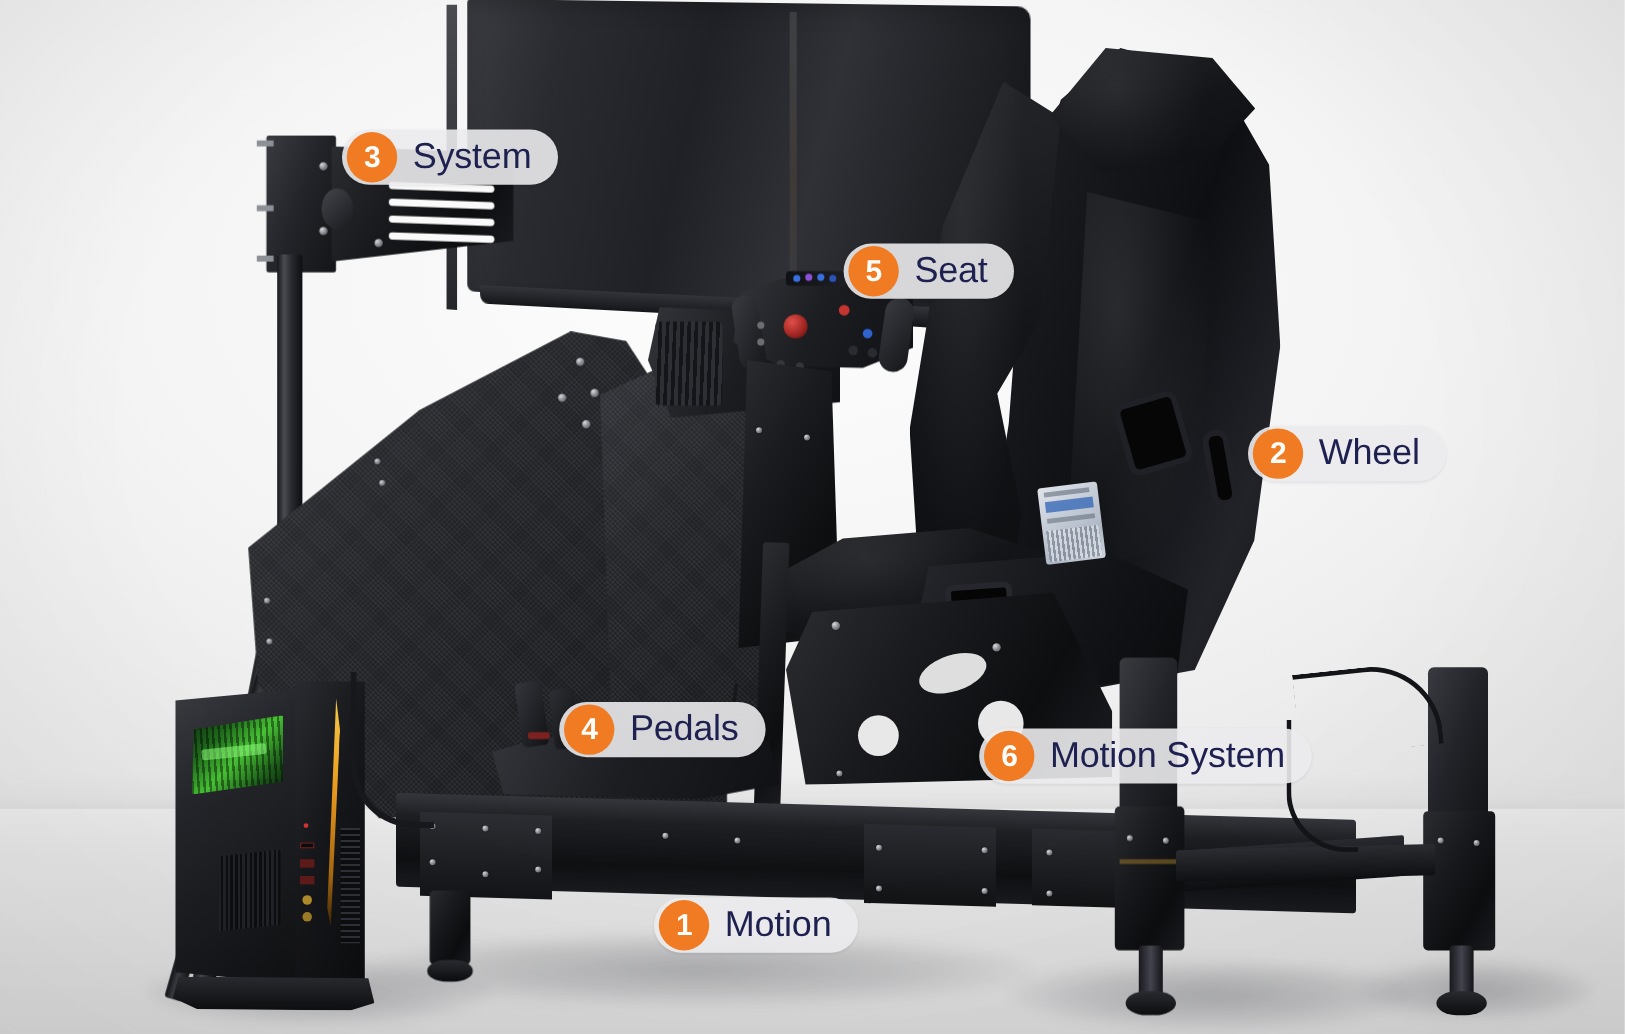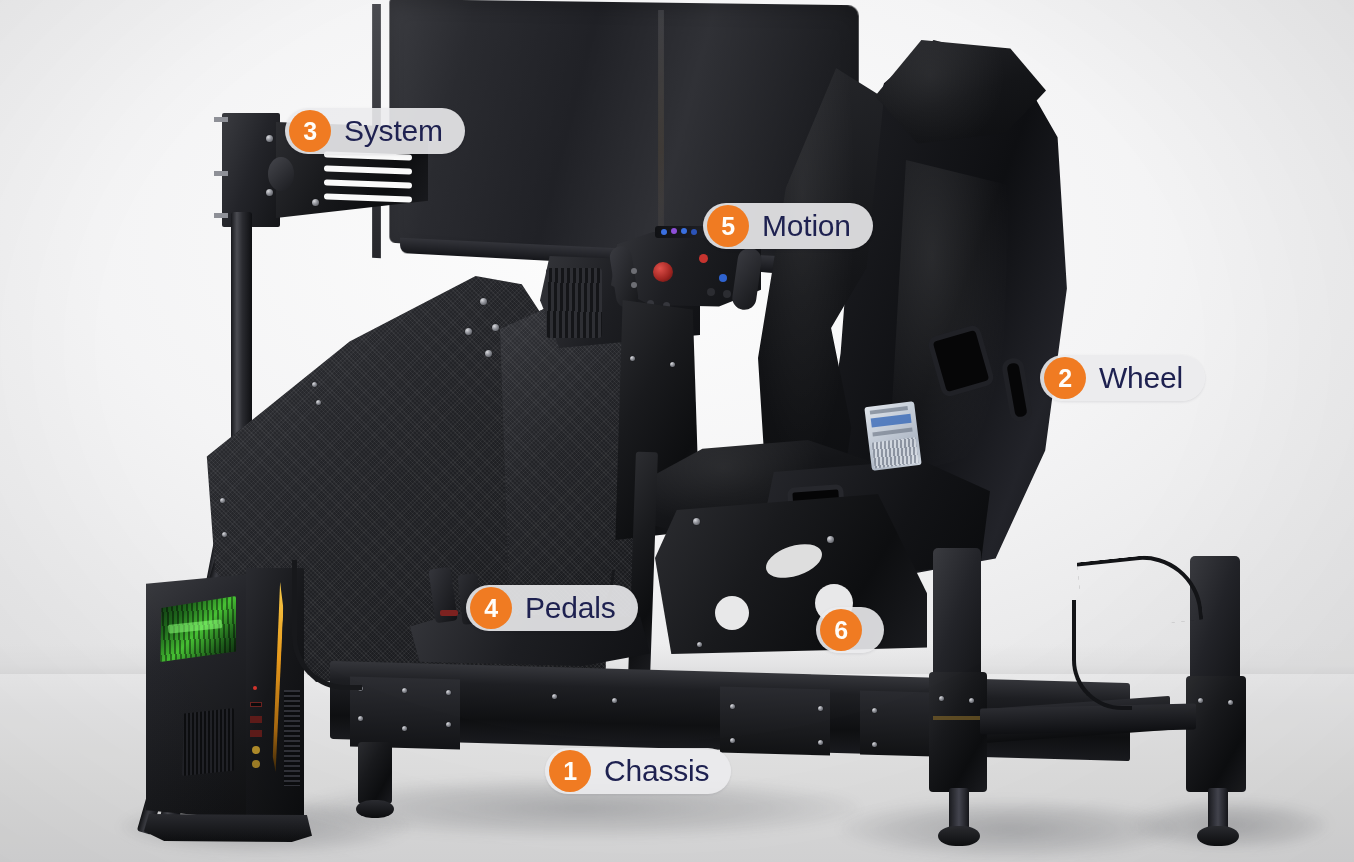--- a/index.html
+++ b/index.html
@@ -420,36 +420,37 @@
   <div style="position:absolute; left:292px; top:560px; width:70px; height:130px;
     border-left:5px solid #17181b; border-bottom:5px solid #17181b; border-radius:0 0 0 54px; z-index:12;"></div>
 
   <div class="label" style="left:285px; top:108px;">
     <span class="badge">3</span>
     <span class="ltext">System</span>
   </div>
 
   <div class="label" style="left:703px; top:203px;">
     <span class="badge">5</span>
-    <span class="ltext">Motion</span>
+    <span class="ltext">Seat</span>
   </div>
 
   <div class="label" style="left:1040px; top:355px;">
     <span class="badge">2</span>
     <span class="ltext">Wheel</span>
   </div>
 
   <div class="label" style="left:466px; top:585px;">
     <span class="badge">4</span>
     <span class="ltext">Pedals</span>
   </div>
 
   <div class="label" style="left:816px; top:607px;">
     <span class="badge">6</span>
+    <span class="ltext">Motion System</span>
   </div>
 
   <div class="label" style="left:545px; top:748px;">
     <span class="badge">1</span>
-    <span class="ltext">Chassis</span>
+    <span class="ltext">Motion</span>
   </div>
 
   <div class="vign"></div>
 </div>
 
 </body></html>

